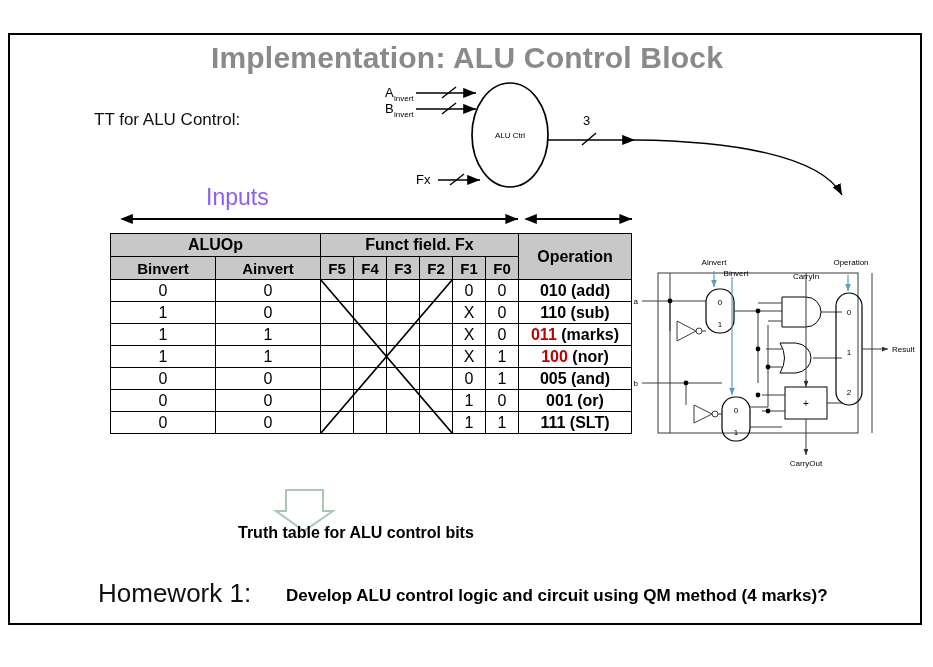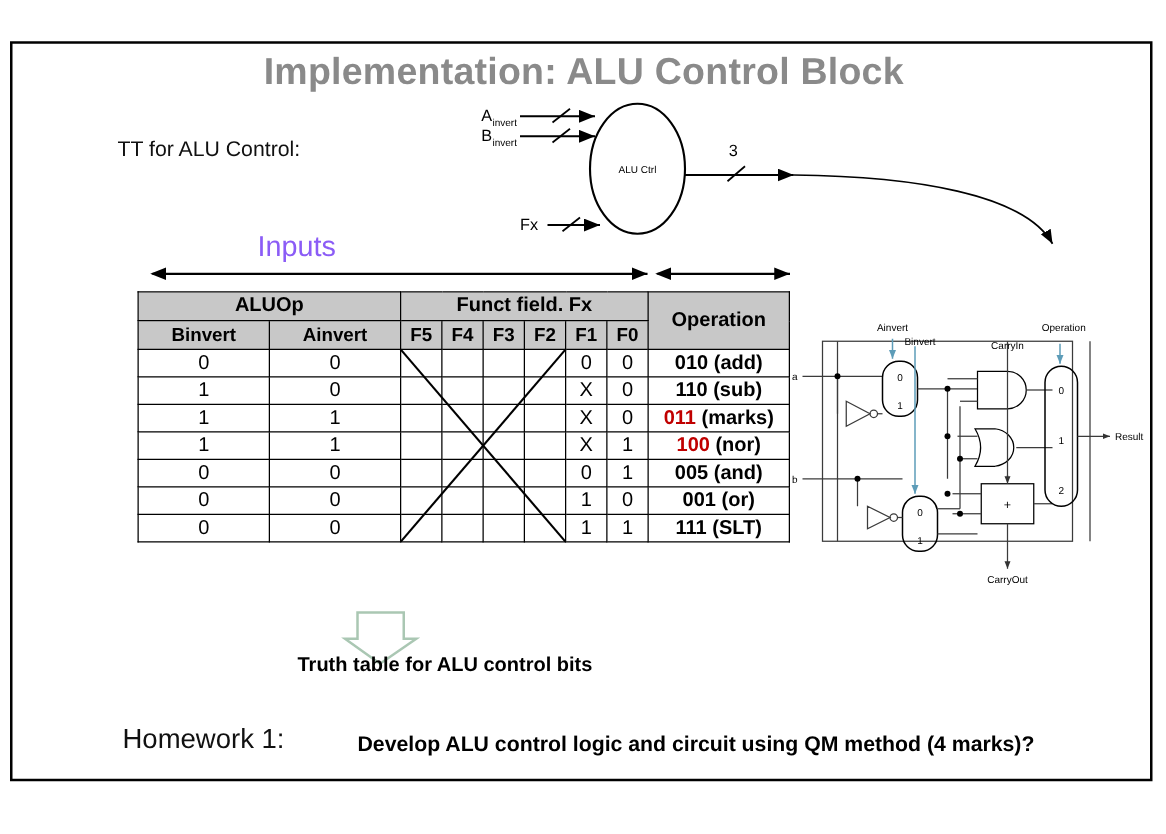--- a/index.html
+++ b/index.html
@@ -28,21 +28,21 @@
   td.opcell.small{font-size:16px;margin-top:40px;}
   .redbit{color:#c00000;}
   .bitc{font-size:16px;}
   col.c-bin{width:105px}col.c-ain{width:105px}
   col.c-f{width:33px}
   col.c-op{width:113px}
   #xcross{left:0;top:0;pointer-events:none;}
 
   #caption{left:228px;top:441px;font-size:16px;font-weight:bold;color:#000;margin-top:48px;}
 
-  #hw1{left:88px;top:543px;font-size:22px;color:#111;text-align:center;}
+  #hw1{left:88px;top:543px;font-size:26px;color:#111;text-align:center;}
   #hwq{left:276px;top:551px;font-size:17px;font-weight:bold;color:#000;}
 
   
   svg.ov{position:absolute;left:0;top:0;overflow:visible;}
   text.dg{font-family:"Liberation Sans",sans-serif;fill:#000;}
 </style>
 </head>
 <body>
 
 <div id="slide" class="abs">

